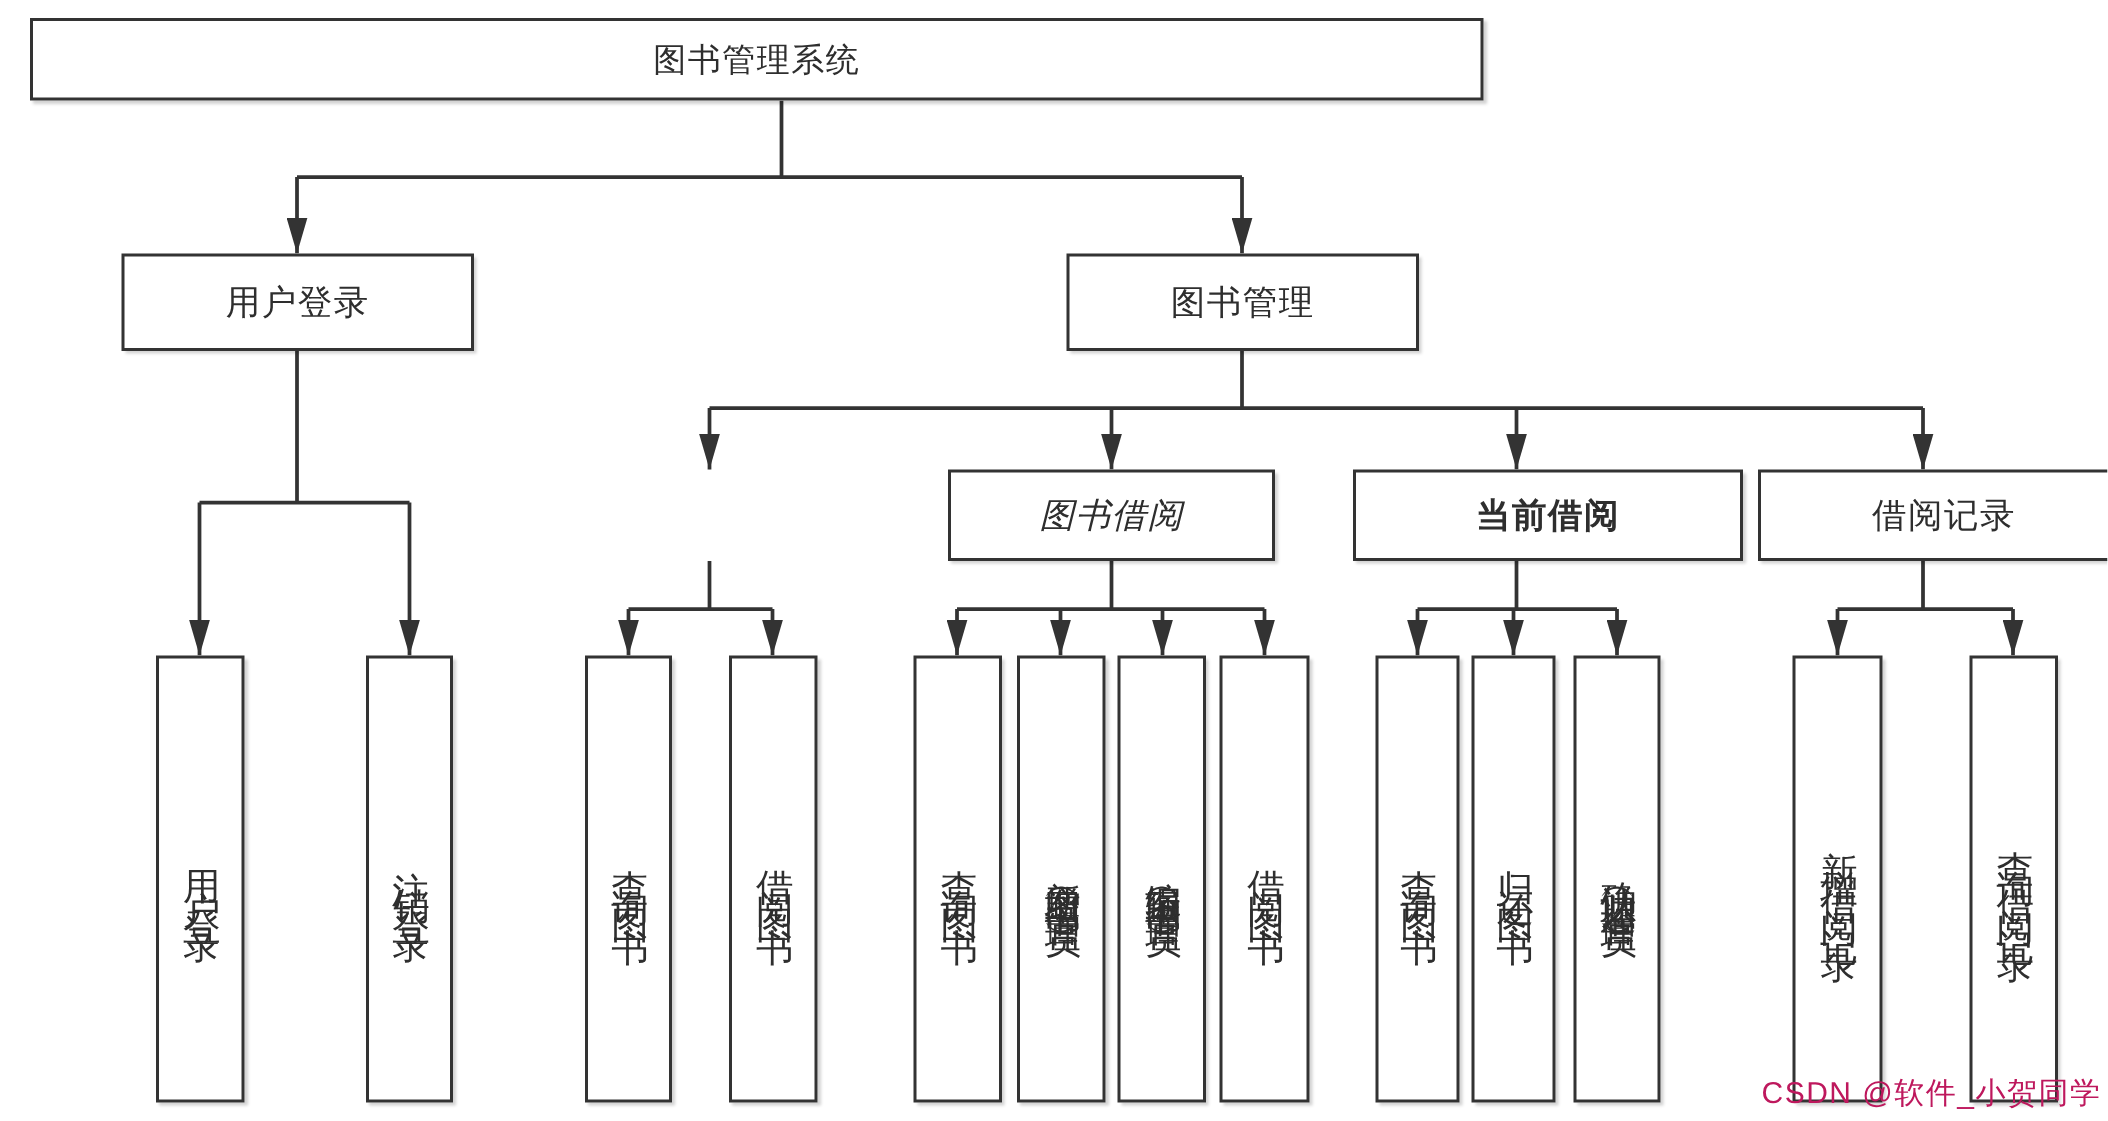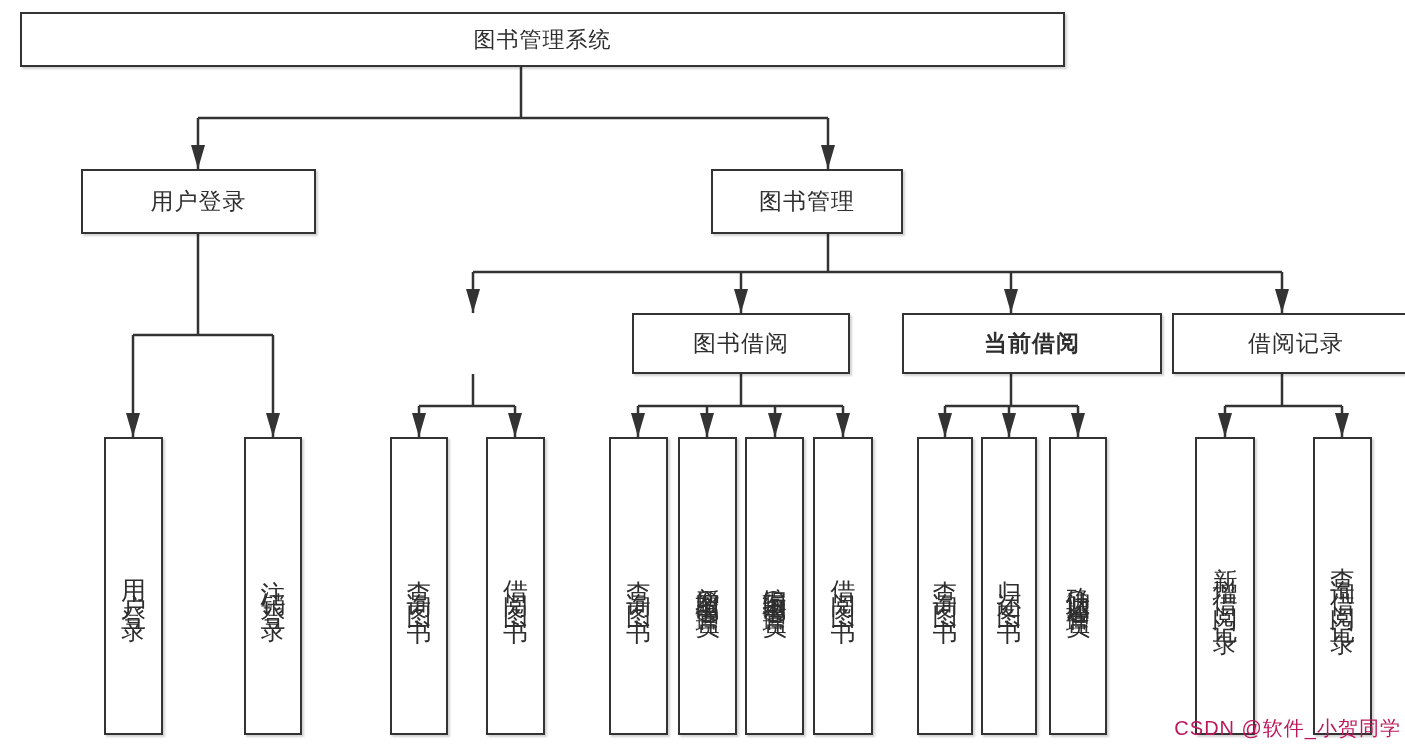--- a/index.html
+++ b/index.html
@@ -121,32 +121,32 @@
       <path d="M1009 406 V437" marker-end="url(#arrow)"></path>
       <path d="M1078 406 V437" marker-end="url(#arrow)"></path>
 
       <path d="M1282 374 V406"></path>
       <path d="M1225 406 H1342"></path>
       <path d="M1225 406 V437" marker-end="url(#arrow)"></path>
       <path d="M1342 406 V437" marker-end="url(#arrow)"></path>
     </g>
   </svg>
 
-  <div class="node root" style="left:20px; top:12px; width:1045px; height:55px;">
+  <div class="node root" style="left:20px; top:12px; width:969px; height:55px;">
     <span>图书管理系统</span>
   </div>
 
   <div class="node" style="left:81px; top:169px; width:235px; height:65px;">
     <span>用户登录</span>
   </div>
-  <div class="node" style="left:711px; top:169px; width:192px; height:65px;">
+  <div class="node" style="left:711px; top:169px; width:235px; height:65px;">
     <span>图书管理</span>
   </div>
 
-  <div class="node" style="left:632px; top:313px; width:218px; height:61px;">
+  <div class="node" style="left:632px; top:313px; width:218px; height:61px;font-style:italic;">
     <span>图书借阅</span>
   </div>
   <div class="node" style="left:902px; top:313px; width:260px; height:61px;font-weight:bold;">
     <span>当前借阅</span>
   </div>
   <div class="node" style="left:1172px; top:313px; width:248px; height:61px;">
     <span>借阅记录</span>
   </div>
 
   <div class="leaf" style="left:104px; width:59px;">

